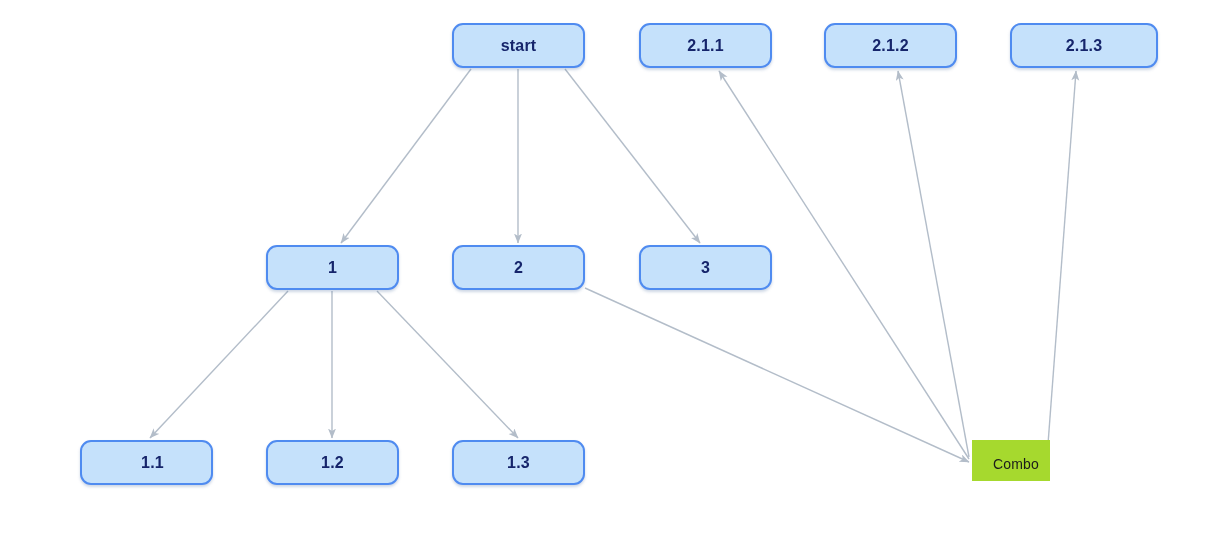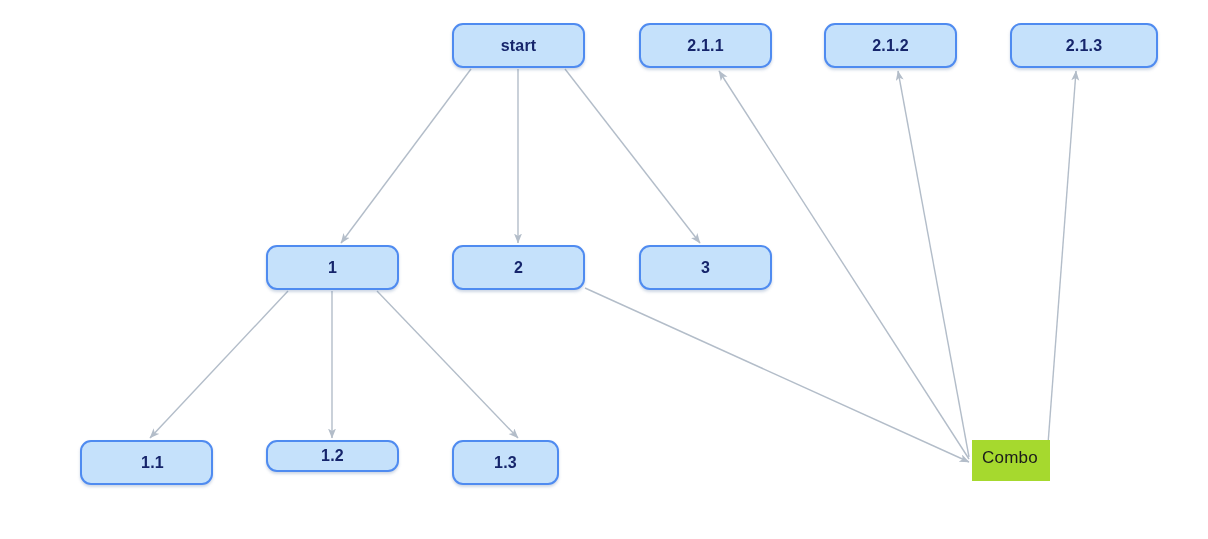--- a/index.html
+++ b/index.html
@@ -44,23 +44,23 @@
     user-select: none;
   }
   .node.combo {
     background: #a6d92e;
     border: none;
     border-radius: 0;
     box-shadow: none;
     display: block;
     color: #1b1b1b;
     font-weight: normal;
-    font-size: 17px;
-    padding: 8px 0 0 10px;
-    text-align: left;
+    font-size: 14px;
+    padding: 16px 0 0 10px;
+    text-align: center;
   }
   .node-label {
     display: block;
     pointer-events: none;
   }
 </style>
 </head>
 <body>
 
 <div id="canvas" style="background: rgb(255, 255, 255);">
@@ -103,24 +103,24 @@
       </div>
       <div class="node" style="left: 452px; top: 245px; width: 133px; height: 45px;">
         <span class="node-label">2</span>
       </div>
       <div class="node" style="left: 639px; top: 245px; width: 133px; height: 45px;">
         <span class="node-label">3</span>
       </div>
       <div class="node" style="left: 80px; top: 440px; width: 133px; height: 45px; padding-left: 12px;">
         <span class="node-label">1.1</span>
       </div>
-      <div class="node" style="left: 266px; top: 440px; width: 133px; height: 32px;">
+      <div class="node" style="left: 266px; top: 440px; width: 133px; height: 45px;">
         <span class="node-label">1.2</span>
       </div>
-      <div class="node" style="left: 452px; top: 440px; width: 107px; height: 45px; justify-content: center;">
+      <div class="node" style="left: 452px; top: 440px; width: 133px; height: 45px; justify-content: center;">
         <span class="node-label">1.3</span>
       </div>
       <div class="node combo" style="left: 972px; top: 440px; width: 78px; height: 41px;">
         <span class="node-label">Combo</span>
       </div>
     </div>
 
 </div>
 
 </body></html>

